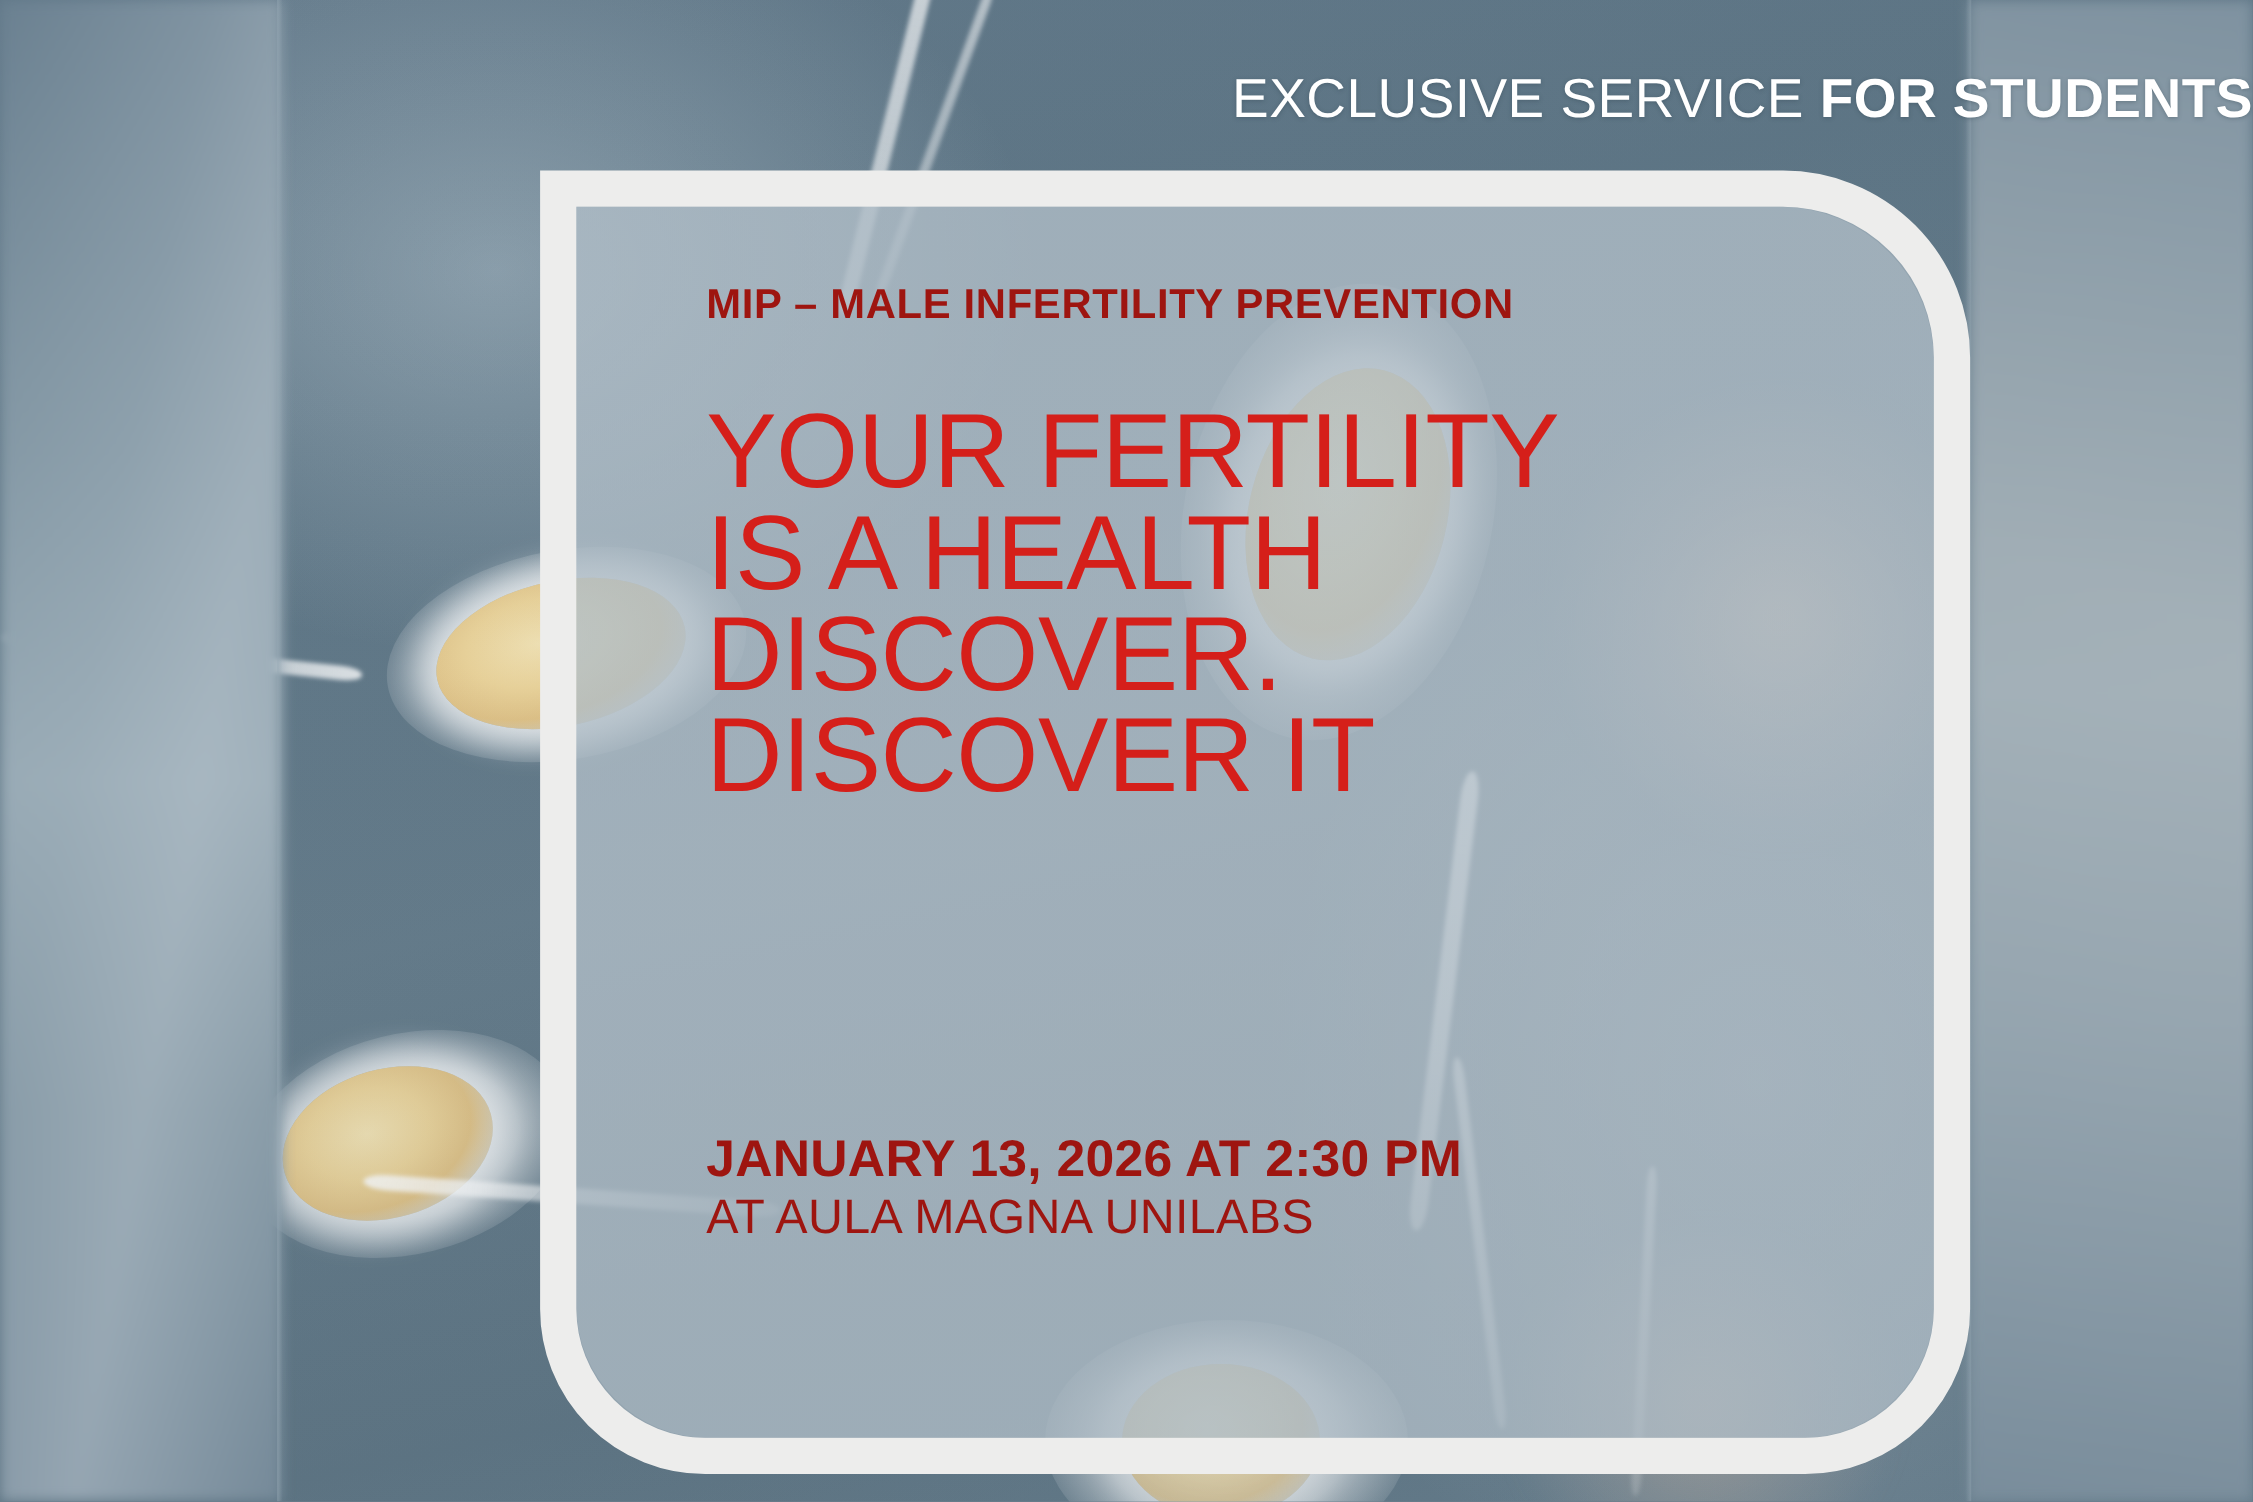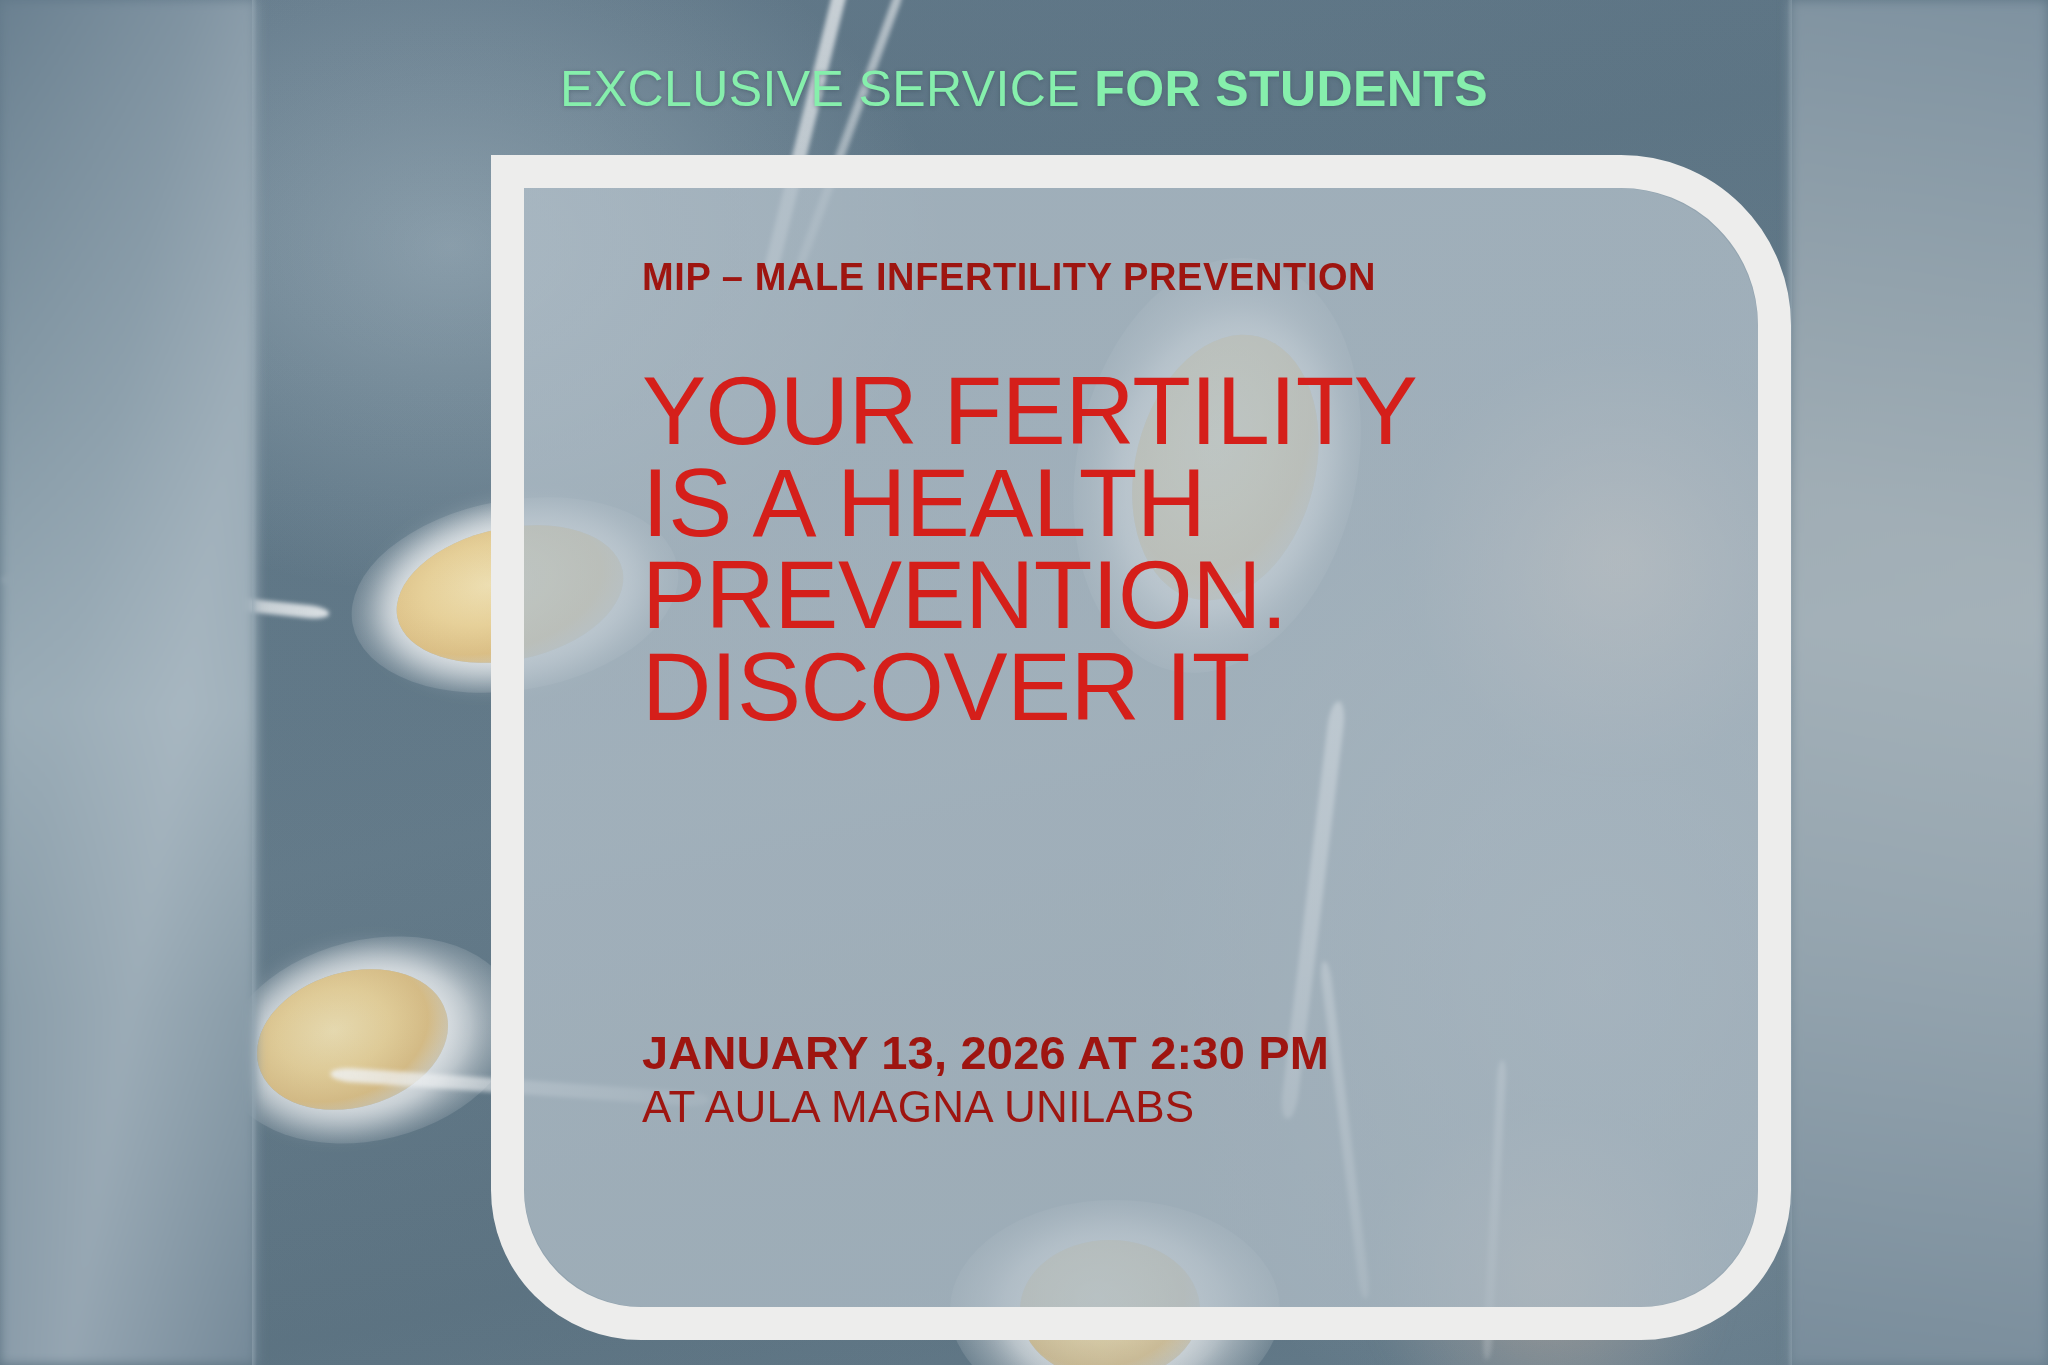--- a/index.html
+++ b/index.html
@@ -154,22 +154,22 @@
 
   
   .bg-veil {
     position:absolute; inset:0;
     background:linear-gradient(180deg, rgba(92,114,128,0.10) 0%, rgba(92,114,128,0.04) 45%, rgba(92,114,128,0.14) 100%);
   }
 
   
   #header {
     position:absolute; left:0; right:0; top:60px;
-    text-align:center;
-    color:#86efac;
+    text-align:right;
+    color:#ffffff;
     font-size:50px;
     letter-spacing:0.4px;
     white-space:nowrap;
     text-shadow:0 1px 4px rgba(40,60,72,0.35);
   }
   #header .light { font-weight:400; }
   #header .bold  { font-weight:700; }
 
   
   #frame {
@@ -278,21 +278,21 @@
   <div id="frame">
     <div id="frame-inner">
 
       <div id="content">
 
         <div id="eyebrow">MIP – MALE INFERTILITY PREVENTION</div>
 
         <div id="headline">
           <div>YOUR FERTILITY</div>
           <div>IS A HEALTH</div>
-          <div>PREVENTION.</div>
+          <div>DISCOVER.</div>
           <div>DISCOVER IT</div>
         </div>
 
       </div>
 
       <div id="event">
         <div class="date">JANUARY 13, 2026 AT 2:30 PM</div>
         <div class="place">AT AULA MAGNA UNILABS</div>
       </div>
 

